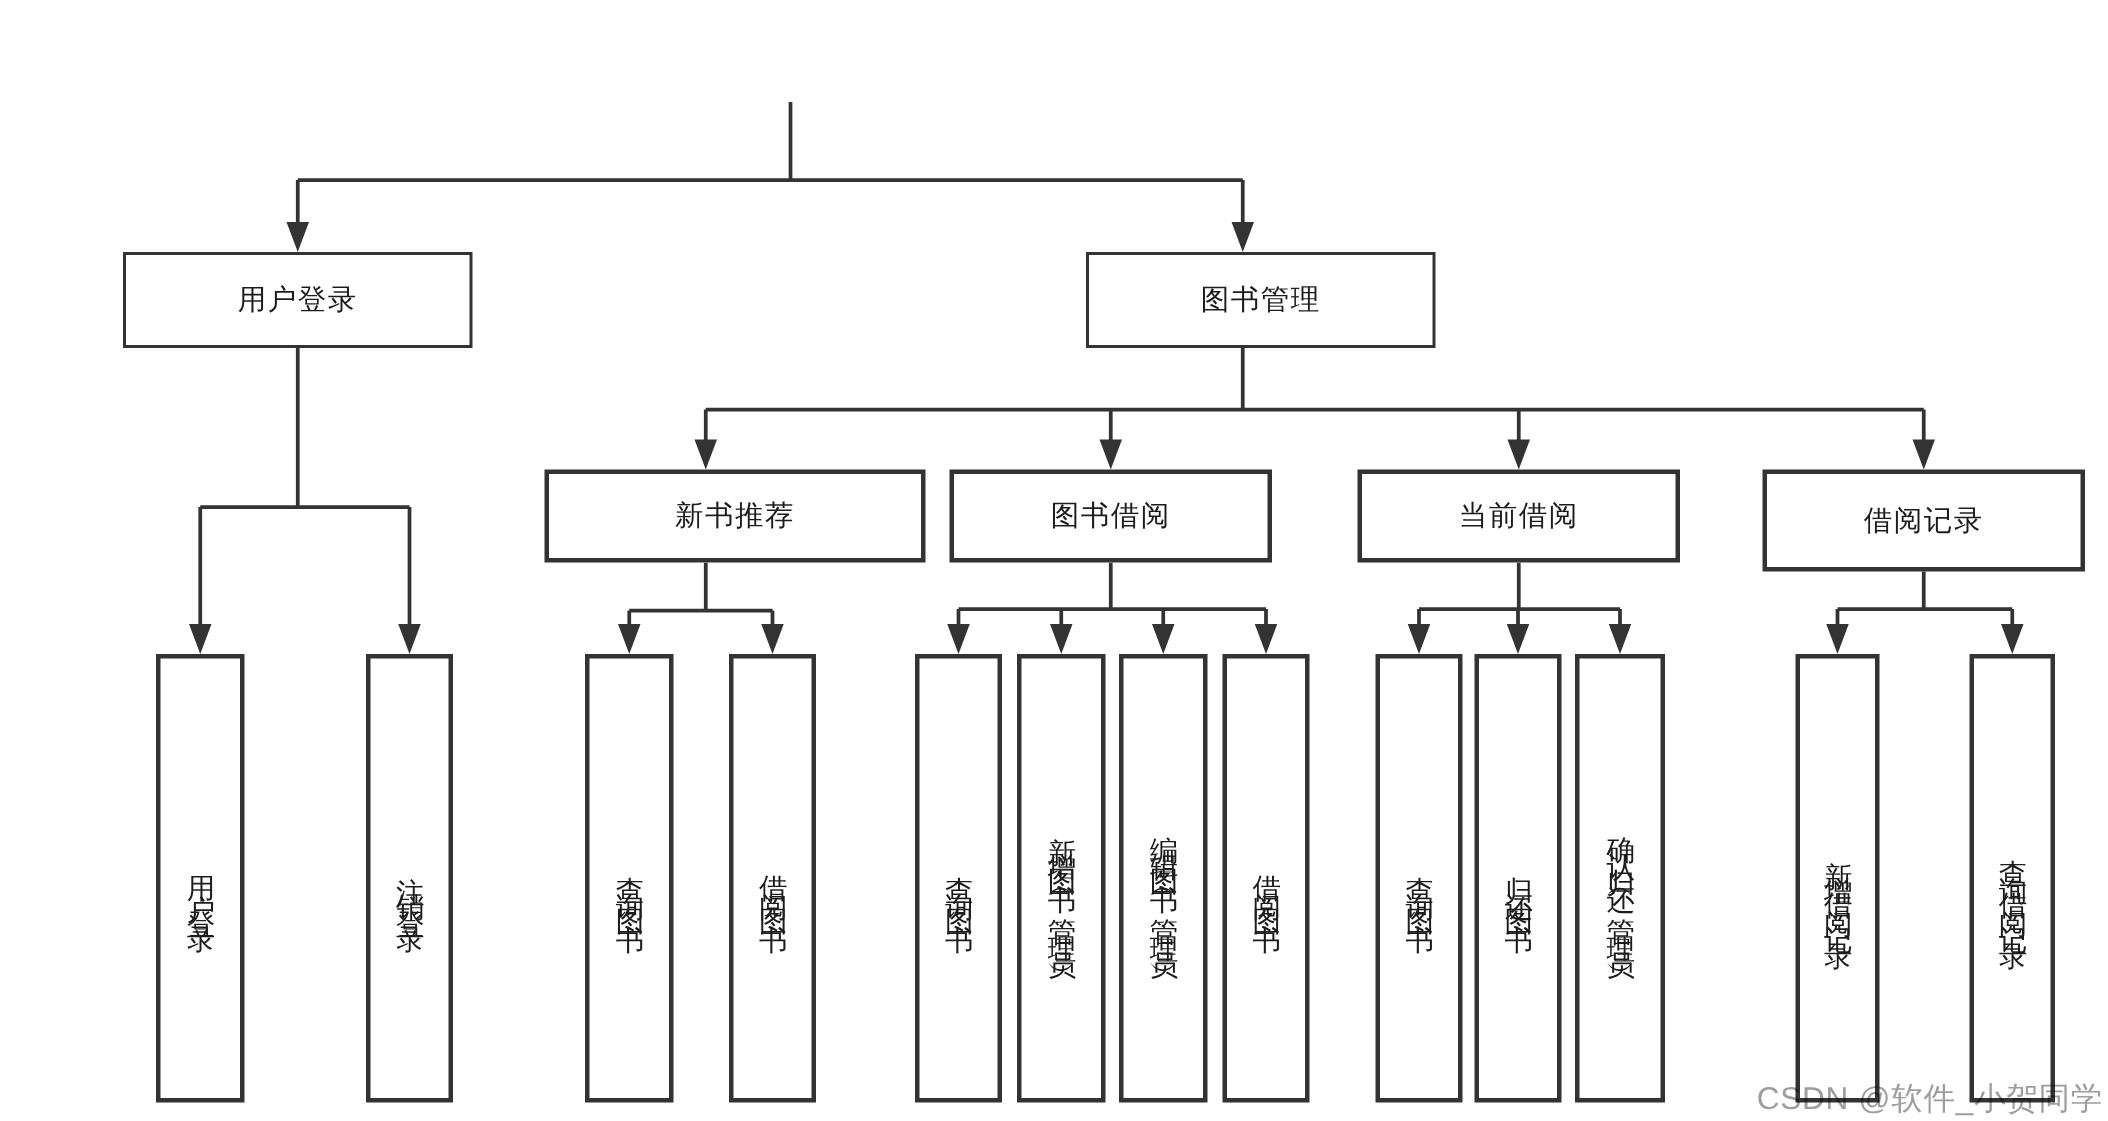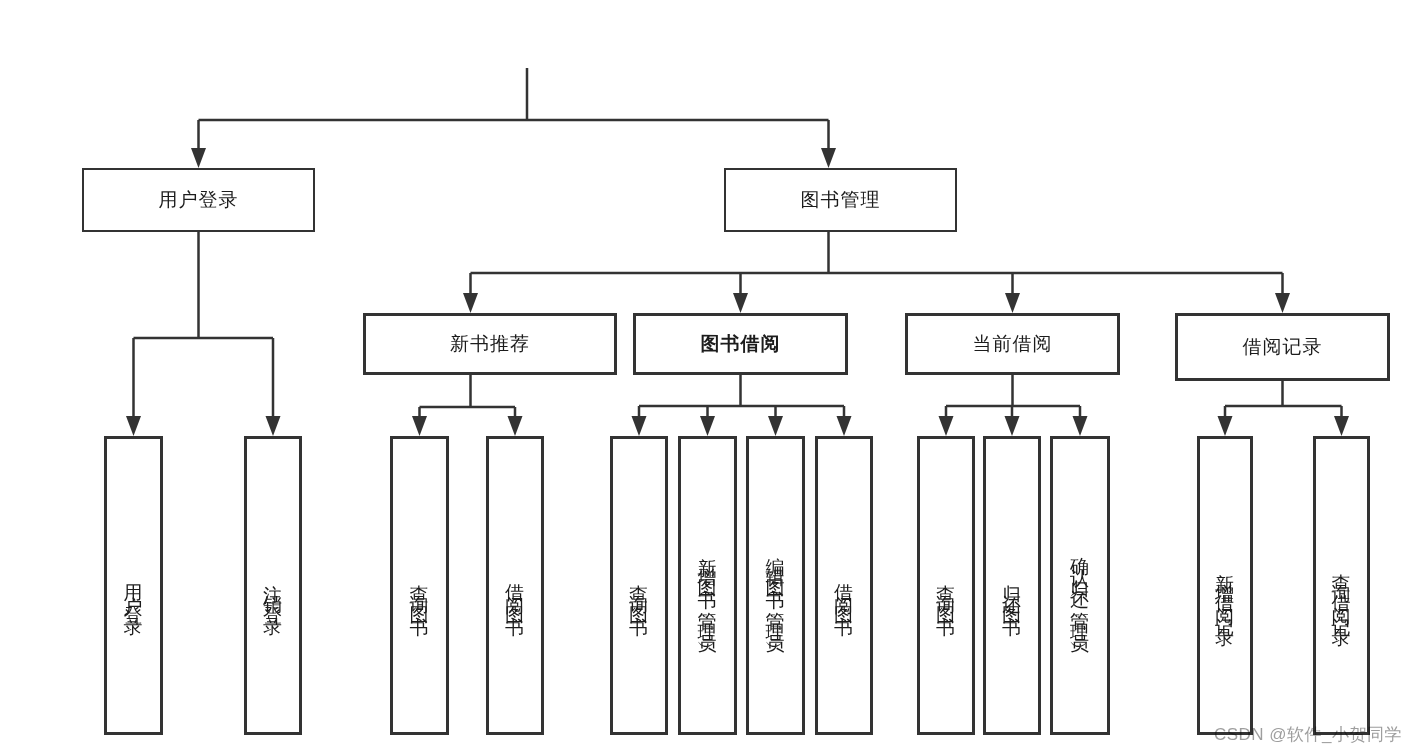--- a/index.html
+++ b/index.html
@@ -32,21 +32,21 @@
     text-orientation: mixed;
     font-size: 19px;
     line-height: 1;
     letter-spacing: 11px;
     padding-top: 11px; 
   }
   .watermark {
     position: absolute;
     right: 3px;
     bottom: 1px;
-    font-size: 17px;
+    font-size: 21px;
     letter-spacing: 0.5px;
     color: #9e9e9e;
     mix-blend-mode: multiply;
     white-space: nowrap;
   }
 </style>
 </head>
 <body>
 
 <div class="canvas">
@@ -100,21 +100,21 @@
   <div class="node hbox mid-box" style="left:82px; top:168px; width:233px; height:64px;">
     <span>用户登录</span>
   </div>
   <div class="node hbox mid-box" style="left:712px; top:168px; width:233px; height:64px;margin-left:12px;">
     <span>图书管理</span>
   </div>
 
   <div class="node hbox" style="left:363px; top:313px; width:254px; height:62px;">
     <span>新书推荐</span>
   </div>
-  <div class="node hbox" style="left:633px; top:313px; width:215px; height:62px;font-weight:bold;">
+  <div class="node hbox" style="left:633px; top:313px; width:215px; height:62px;">
     <span>图书借阅</span>
   </div>
   <div class="node hbox" style="left:905px; top:313px; width:215px; height:62px;">
     <span>当前借阅</span>
   </div>
   <div class="node hbox" style="left:1175px; top:313px; width:215px; height:68px;">
     <span>借阅记录</span>
   </div>
 
   <div class="node vbox" style="left:104px; top:436px; width:59px; height:299px;">

